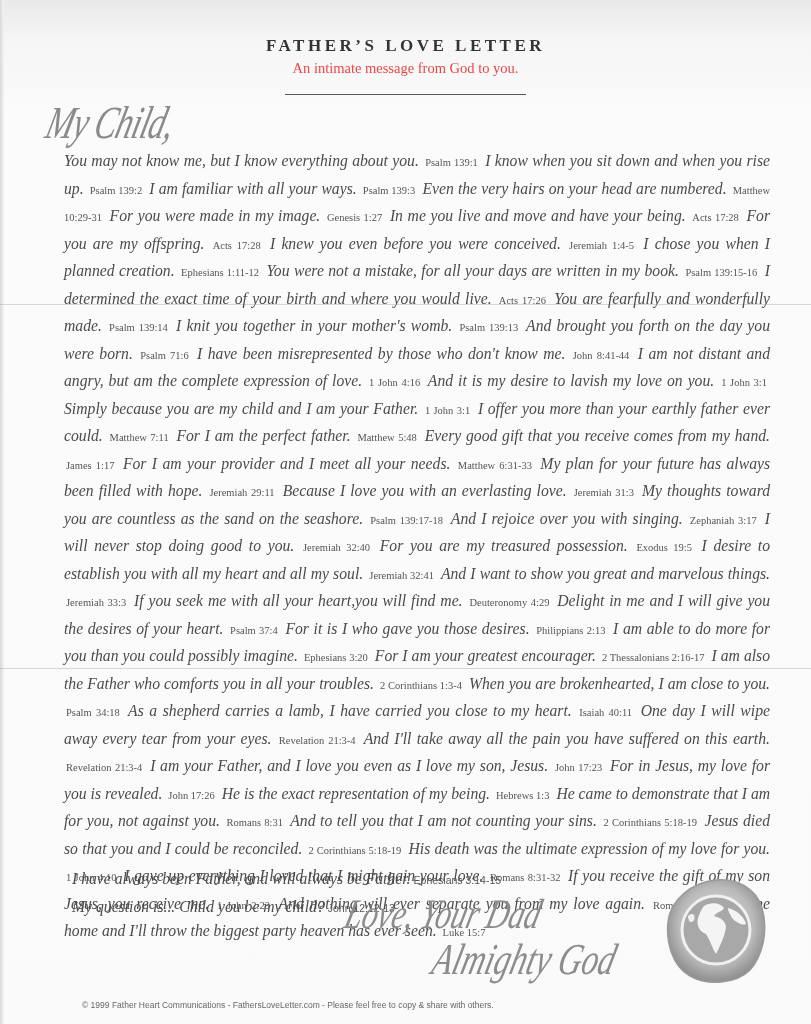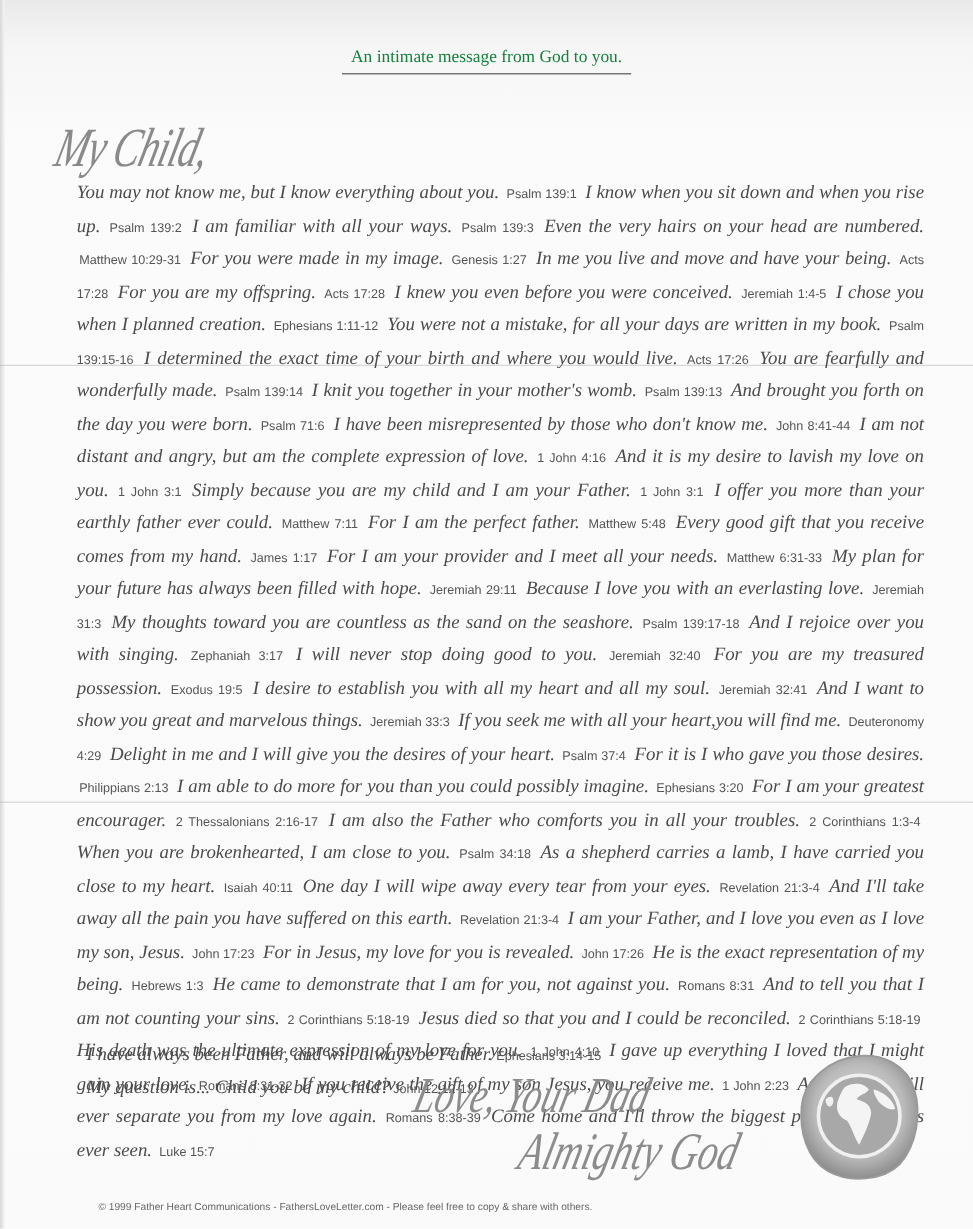--- a/index.html
+++ b/index.html
@@ -11,37 +11,37 @@
     color: #4a4a4a;
   }
   .edge-left { position: absolute; left: 0; top: 0; width: 4px; height: 1024px; background: linear-gradient(90deg,#d8d8d8,#f5f5f5); }
   .fold { position: absolute; left: 0; width: 811px; height: 1px; background: rgba(150,150,150,0.35); }
   .header { position: absolute; top: 36px; left: 0; width: 811px; text-align: center; }
   .title {
     font-family: "Liberation Serif", serif; font-size: 17px; letter-spacing: 3.5px;
     color: #333; margin: 0;
   }
   .subtitle {
-    display: inline-block; font-size: 14.5px; color: #15803d; margin-top: 4px;
-    padding: 0 8px 4px 8px; border-bottom: 1.5px solid #555;
+    display: inline-block; font-size: 14.5px; color: #ef4444; margin-top: 4px;
+    padding: 0 8px 17px 8px; border-bottom: 1.5px solid #555;
   }
   .salutation {
     position: absolute; left: 54px; top: 96px;
     font-family: "Liberation Serif", serif; font-style: italic;
     font-size: 46px; color: #8a8a8a; transform: skewX(-14deg) scaleX(0.72);
     transform-origin: left top; letter-spacing: -1px;
   }
   .body-text {
     position: absolute; left: 64px; top: 148px; width: 706px;
     font-family: "Liberation Serif", serif; font-style: italic;
     font-size: 15.7px; line-height: 25.5px; color: #4b4b4b;
     text-align: justify;
   }
   .body-text .ref {
-    font-family: Liberation Sans, sans-serif; font-style: normal;
+    font-family: Liberation Serif, serif; font-style: normal;
     font-size: 10.5px; color: #555; margin: 16px 3px 0 2px;
   }
   .closing {
     position: absolute; left: 72px; top: 866px;
     font-family: "Liberation Serif", serif; font-style: italic;
     font-size: 15.7px; line-height: 25.5px; color: #4b4b4b;
   }
   .closing .ref { font-family: "Liberation Sans", sans-serif; font-style: normal; font-size: 10.5px; color: #555; margin-left: 3px; }
   .signoff1, .signoff2 {
     position: absolute; font-family: "Liberation Serif", serif; font-style: italic;
@@ -56,20 +56,21 @@
   }
 </style>
 </head>
 <body>
 
 <div class="edge-left"></div>
 <div class="fold" style="top:304px"></div>
 <div class="fold" style="top:668px"></div>
 
 <div class="header">
+  <h1 class="title">FATHER’S LOVE LETTER</h1>
   <div class="subtitle">An intimate message from God to you.</div>
 </div>
 
 <div class="salutation">My Child,</div>
 
 <div class="body-text" id="verses"><span>You may not know me, but I know everything about you.</span> <span class="ref">Psalm 139:1</span>  <span>I know when you sit down and when you rise up.</span> <span class="ref">Psalm 139:2</span>  <span>I am familiar with all your ways.</span> <span class="ref">Psalm 139:3</span>  <span>Even the very hairs on your head are numbered.</span> <span class="ref">Matthew 10:29-31</span>  <span>For you were made in my image.</span> <span class="ref">Genesis 1:27</span>  <span>In me you live and move and have your being.</span> <span class="ref">Acts 17:28</span>  <span>For you are my offspring.</span> <span class="ref">Acts 17:28</span>  <span>I knew you even before you were conceived.</span> <span class="ref">Jeremiah 1:4-5</span>  <span>I chose you when I planned creation.</span> <span class="ref">Ephesians 1:11-12</span>  <span>You were not a mistake, for all your days are written in my book.</span> <span class="ref">Psalm 139:15-16</span>  <span>I determined the exact time of your birth and where you would live.</span> <span class="ref">Acts 17:26</span>  <span>You are fearfully and wonderfully made.</span> <span class="ref">Psalm 139:14</span>  <span>I knit you together in your mother's womb.</span> <span class="ref">Psalm 139:13</span>  <span>And brought you forth on the day you were born.</span> <span class="ref">Psalm 71:6</span>  <span>I have been misrepresented by those who don't know me.</span> <span class="ref">John 8:41-44</span>  <span>I am not distant and angry, but am the complete expression of love.</span> <span class="ref">1 John 4:16</span>  <span>And it is my desire to lavish my love on you.</span> <span class="ref">1 John 3:1</span>  <span>Simply because you are my child and I am your Father.</span> <span class="ref">1 John 3:1</span>  <span>I offer you more than your earthly father ever could.</span> <span class="ref">Matthew 7:11</span>  <span>For I am the perfect father.</span> <span class="ref">Matthew 5:48</span>  <span>Every good gift that you receive comes from my hand.</span> <span class="ref">James 1:17</span>  <span>For I am your provider and I meet all your needs.</span> <span class="ref">Matthew 6:31-33</span>  <span>My plan for your future has always been filled with hope.</span> <span class="ref">Jeremiah 29:11</span>  <span>Because I love you with an everlasting love.</span> <span class="ref">Jeremiah 31:3</span>  <span>My thoughts toward you are countless as the sand on the seashore.</span> <span class="ref">Psalm 139:17-18</span>  <span>And I rejoice over you with singing.</span> <span class="ref">Zephaniah 3:17</span>  <span>I will never stop doing good to you.</span> <span class="ref">Jeremiah 32:40</span>  <span>For you are my treasured possession.</span> <span class="ref">Exodus 19:5</span>  <span>I desire to establish you with all my heart and all my soul.</span> <span class="ref">Jeremiah 32:41</span>  <span>And I want to show you great and marvelous things.</span> <span class="ref">Jeremiah 33:3</span>  <span>If you seek me with all your heart,you will find me.</span> <span class="ref">Deuteronomy 4:29</span>  <span>Delight in me and I will give you the desires of your heart.</span> <span class="ref">Psalm 37:4</span>  <span>For it is I who gave you those desires.</span> <span class="ref">Philippians 2:13</span>  <span>I am able to do more for you than you could possibly imagine.</span> <span class="ref">Ephesians 3:20</span>  <span>For I am your greatest encourager.</span> <span class="ref">2 Thessalonians 2:16-17</span>  <span>I am also the Father who comforts you in all your troubles.</span> <span class="ref">2 Corinthians 1:3-4</span>  <span>When you are brokenhearted, I am close to you.</span> <span class="ref">Psalm 34:18</span>  <span>As a shepherd carries a lamb, I have carried you close to my heart.</span> <span class="ref">Isaiah 40:11</span>  <span>One day I will wipe away every tear from your eyes.</span> <span class="ref">Revelation 21:3-4</span>  <span>And I'll take away all the pain you have suffered on this earth.</span> <span class="ref">Revelation 21:3-4</span>  <span>I am your Father, and I love you even as I love my son, Jesus.</span> <span class="ref">John 17:23</span>  <span>For in Jesus, my love for you is revealed.</span> <span class="ref">John 17:26</span>  <span>He is the exact representation of my being.</span> <span class="ref">Hebrews 1:3</span>  <span>He came to demonstrate that I am for you, not against you.</span> <span class="ref">Romans 8:31</span>  <span>And to tell you that I am not counting your sins.</span> <span class="ref">2 Corinthians 5:18-19</span>  <span>Jesus died so that you and I could be reconciled.</span> <span class="ref">2 Corinthians 5:18-19</span>  <span>His death was the ultimate expression of my love for you.</span> <span class="ref">1 John 4:10</span>  <span>I gave up everything I loved that I might gain your love.</span> <span class="ref">Romans 8:31-32</span>  <span>If you receive the gift of my son Jesus, you receive me.</span> <span class="ref">1 John 2:23</span>  <span>And nothing will ever separate you from my love again.</span> <span class="ref">Romans 8:38-39</span>  <span>Come home and I'll throw the biggest party heaven has ever seen.</span> <span class="ref">Luke 15:7</span>  </div>
 
 <div class="closing" id="closing">
     <div><span>I have always been Father, and will always be Father.</span><span class="ref">Ephesians 3:14-15</span></div>
     <div><span>My question is... Child you be my child?</span><span class="ref">John 12:12-13</span></div>

